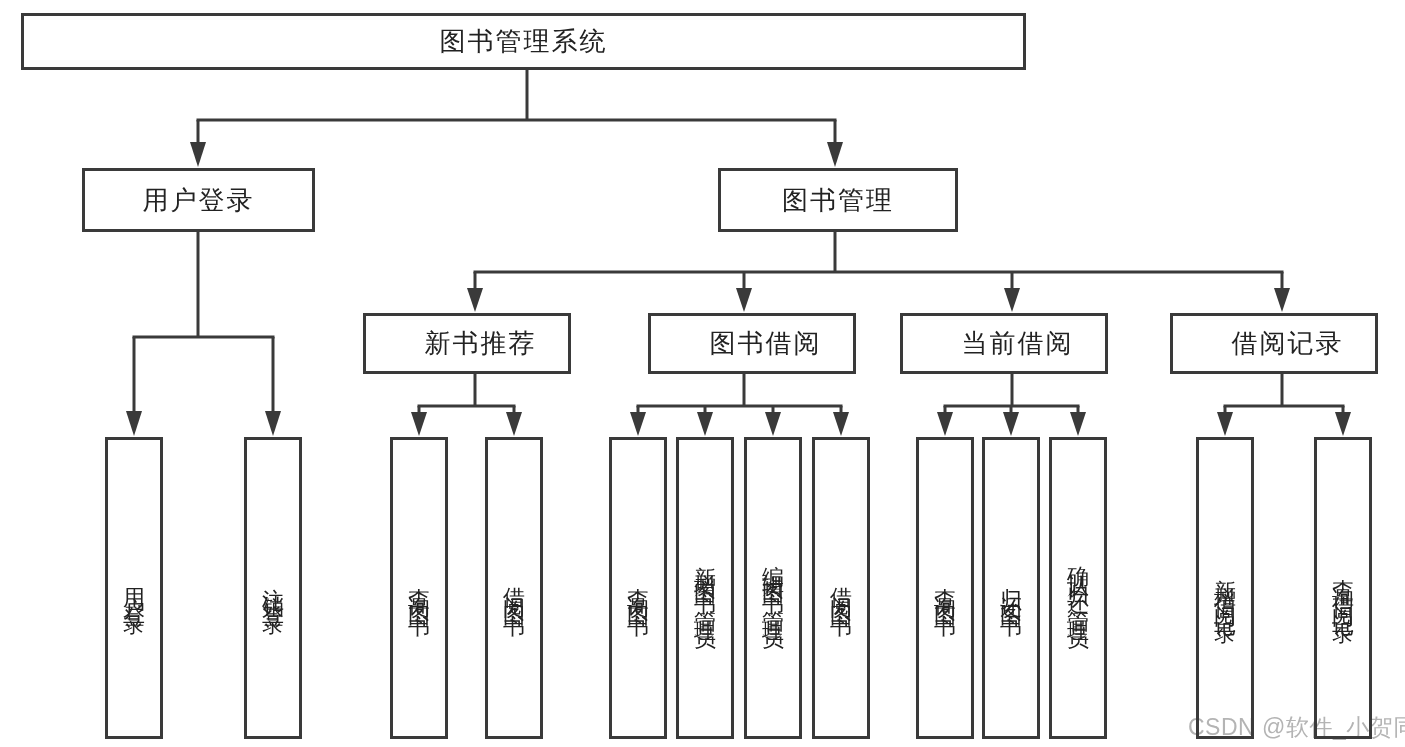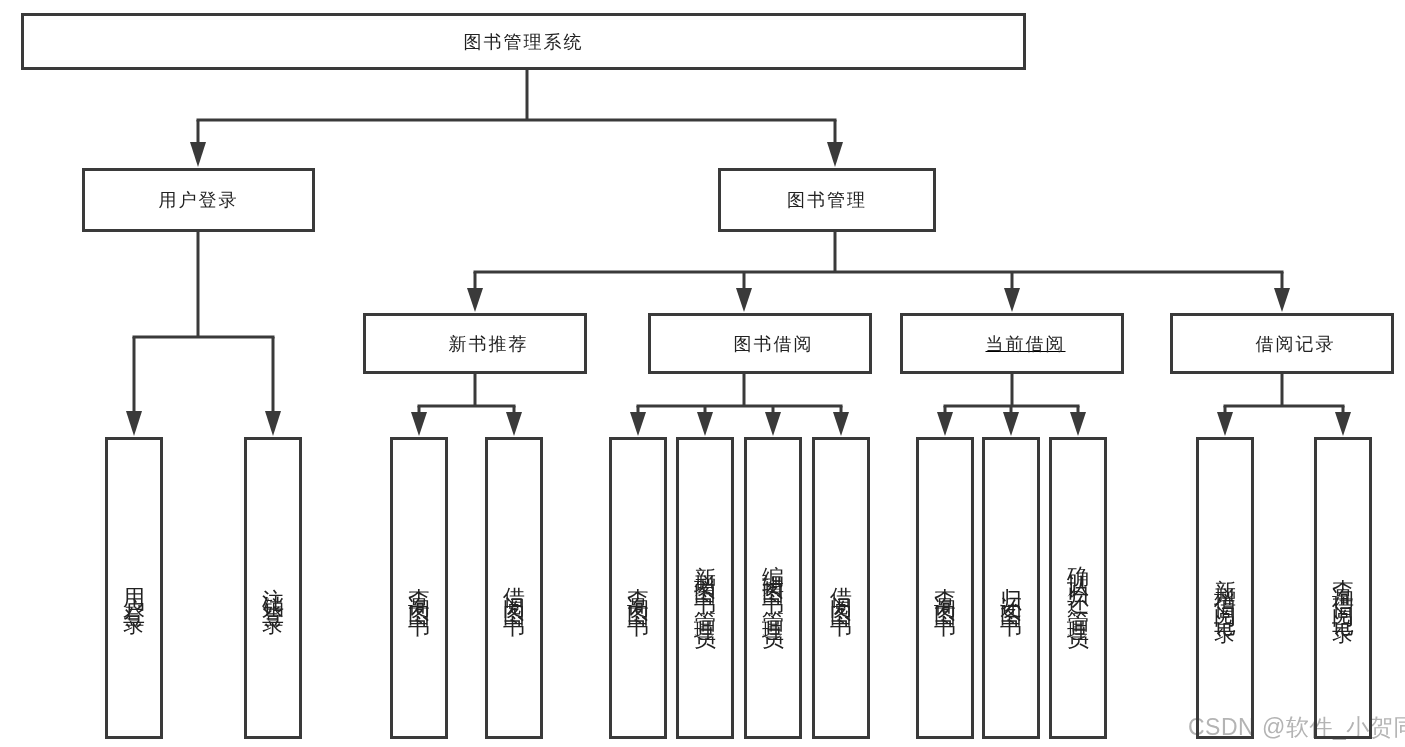--- a/index.html
+++ b/index.html
@@ -30,42 +30,42 @@
     position: absolute;
     background: #ffffff;
     border: 3px solid var(--line, #3a3a3a);
     display: flex;
     align-items: center;
     justify-content: center;
     z-index: 2;
   }
   .node .lbl {
     color: var(--text, #222);
-    font-size: 18px;
+    font-size: 26px;
     letter-spacing: 2px;
     white-space: nowrap;
   }
   .leaf .lbl {
     writing-mode: vertical-rl;
     text-orientation: mixed;
     font-size: 22px;
     letter-spacing: 9px;
     line-height: 1;
     white-space: nowrap;
   }
   
   .n-root   { left: 21px;  top: 13px;  width: 1005px; height: 57px; }
   
   .n-userlogin { left: 82px;  top: 168px; width: 233px; height: 64px; }
-  .n-bookmgmt  { left: 718px; top: 168px; width: 218px; height: 64px; }
-  
-  .lvl3 { top: 313px; width: 224px; height: 61px; padding-left: 27px; }
+  .n-bookmgmt  { left: 718px; top: 168px; width: 240px; height: 64px; }
+  
+  .lvl3 { top: 313px; width: 208px; height: 61px; padding-left: 27px; }
   .n-newbook { left: 363px; }
   .n-borrow  { left: 633px; margin-left: 15px; }
-  .n-current { left: 900px; text-decoration: underline; }
+  .n-current { left: 900px; }
   .n-record  { left: 1170px; }
   
   .leaf { top: 437px; width: 58px; height: 302px; }
   .lf-login     { left: 105px; }
   .lf-logout    { left: 244px; }
   .lf-nb-query  { left: 390px; }
   .lf-nb-borrow { left: 485px; }
   .lf-bb-query  { left: 609px; }
   .lf-bb-add    { left: 676px; }
   .lf-bb-edit   { left: 744px; }

